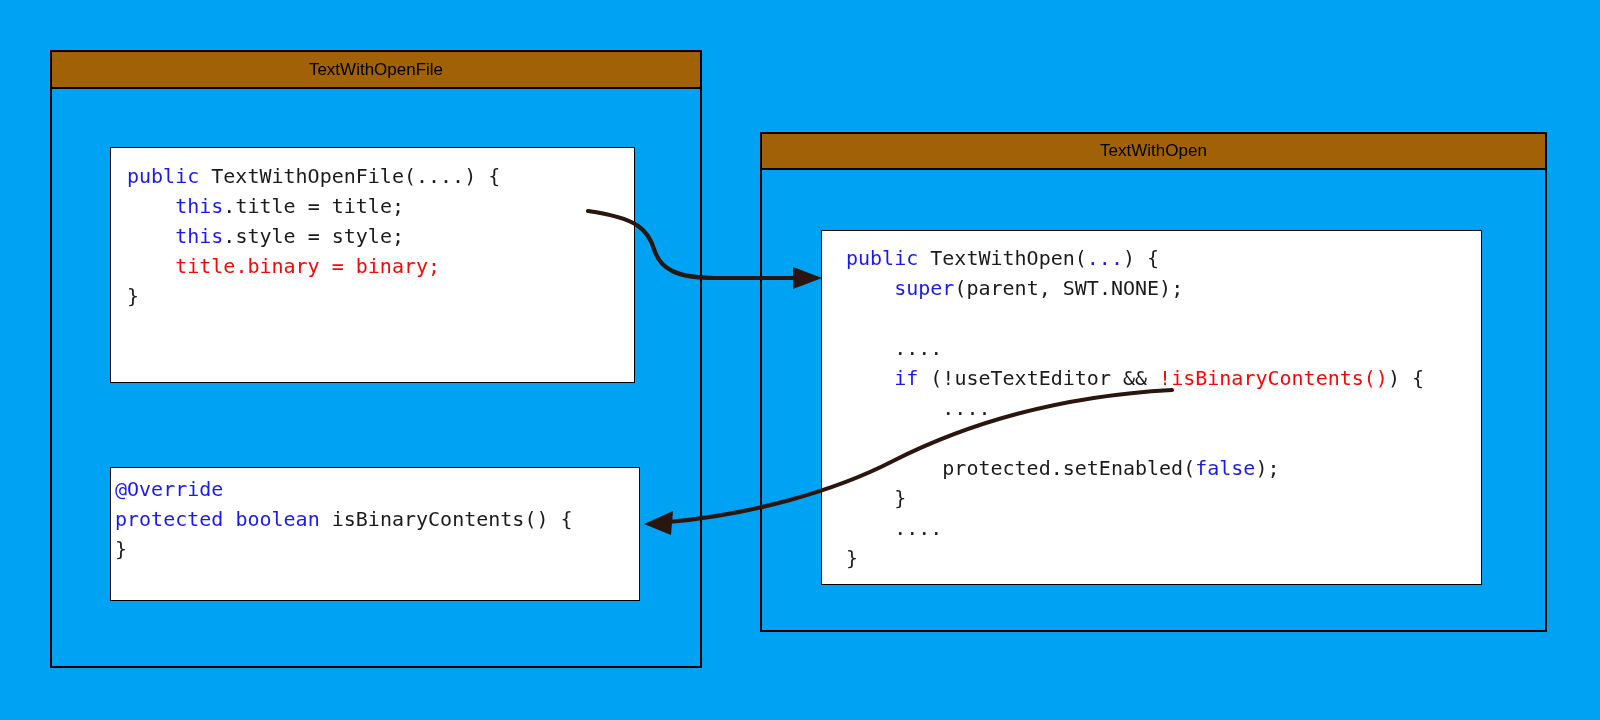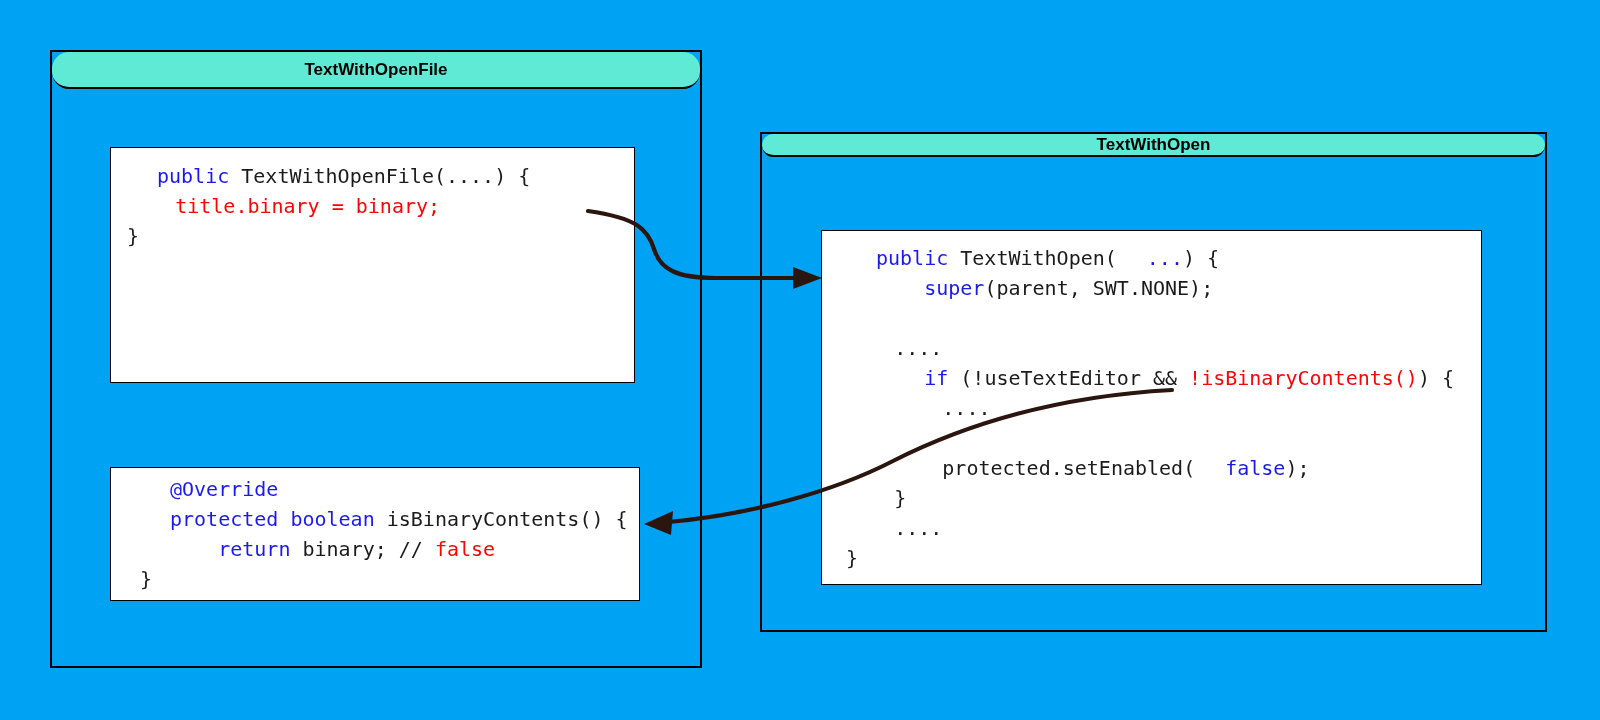--- a/index.html
+++ b/index.html
@@ -20,67 +20,68 @@
     overflow:hidden;
   }
   .canvas{position:absolute;left:0;top:0;width:1600px;height:720px;}
   .class-box{
     position:absolute;
     border:2px solid #000;
     background:transparent;
   }
   .class-title{
     position:absolute;left:0;top:0;right:0;
-    background:#5eead4;
+    background:#a16207;
     border-bottom:2px solid #000;
     display:flex;align-items:center;justify-content:center;
-    font-weight:bold;font-size:17px;color:#000;border-radius:17px;
+    font-weight:normal;font-size:17px;color:#000;
   }
   .code-box{
     position:absolute;
     background:#ffffff;
     border:1.5px solid #000;
     font-family:"DejaVu Sans Mono",monospace;
     font-size:20px;
     color:var(--txt);
     overflow:hidden;
   }
   .code-line{
     white-space:pre;
     height:var(--lh);
     line-height:var(--lh);
   }
-  .code-line .kw{color:var(--kw);margin-left:30px;}
+  .code-line .kw{color:var(--kw);}
   .code-line .red{color:var(--err);}
   svg.arrows{position:absolute;left:0;top:0;pointer-events:none;}
 </style>
 </head>
 <body>
 
 <div class="canvas">
 
   <div class="class-box" style="left:50px;top:50px;width:652px;height:618px;">
     <div class="class-title" style="height:37px;">TextWithOpenFile</div>
 
     <div class="code-box" style="left:58px;top:95px;width:525px;height:236px;padding:13px 0 0 16px;">
         <div class="code-line"><span class="kw">public</span><span> TextWithOpenFile(....) {</span></div>
+        <div class="code-line"><span>    </span><span class="kw">this</span><span>.title = title;</span></div>
+        <div class="code-line"><span>    </span><span class="kw">this</span><span>.style = style;</span></div>
         <div class="code-line"><span>    </span><span class="red">title.binary = binary;</span></div>
         <div class="code-line"><span>}</span></div>
       </div>
 
-    <div class="code-box" style="left:58px;top:415px;width:530px;height:134px;padding:6px 0 0 29px;">
+    <div class="code-box" style="left:58px;top:415px;width:530px;height:134px;padding:6px 0 0 4px;">
         <div class="code-line"><span class="kw">@Override</span></div>
         <div class="code-line"><span class="kw">protected boolean</span><span> isBinaryContents() {</span></div>
-        <div class="code-line"><span>    </span><span class="kw">return</span><span> binary; // </span><span class="red">false</span></div>
         <div class="code-line"><span>}</span></div>
       </div>
   </div>
 
   <div class="class-box" style="left:760px;top:132px;width:787px;height:500px;">
-    <div class="class-title" style="height:23px;">TextWithOpen</div>
+    <div class="class-title" style="height:36px;">TextWithOpen</div>
 
     <div class="code-box" style="left:59px;top:96px;width:661px;height:355px;padding:12px 4px 0 24px;">
         <div class="code-line"><span class="kw">public</span><span> TextWithOpen(</span><span class="kw">...</span><span>) {</span></div>
         <div class="code-line"><span>    </span><span class="kw">super</span><span>(parent, SWT.NONE);</span></div>
         <div class="code-line"><span></span></div>
         <div class="code-line"><span>    ....</span></div>
         <div class="code-line"><span>    </span><span class="kw">if</span><span> (!useTextEditor &amp;&amp; </span><span class="red">!isBinaryContents()</span><span>) {</span></div>
         <div class="code-line"><span>        ....</span></div>
         <div class="code-line"><span></span></div>
         <div class="code-line"><span>        protected.setEnabled(</span><span class="kw">false</span><span>);</span></div>

